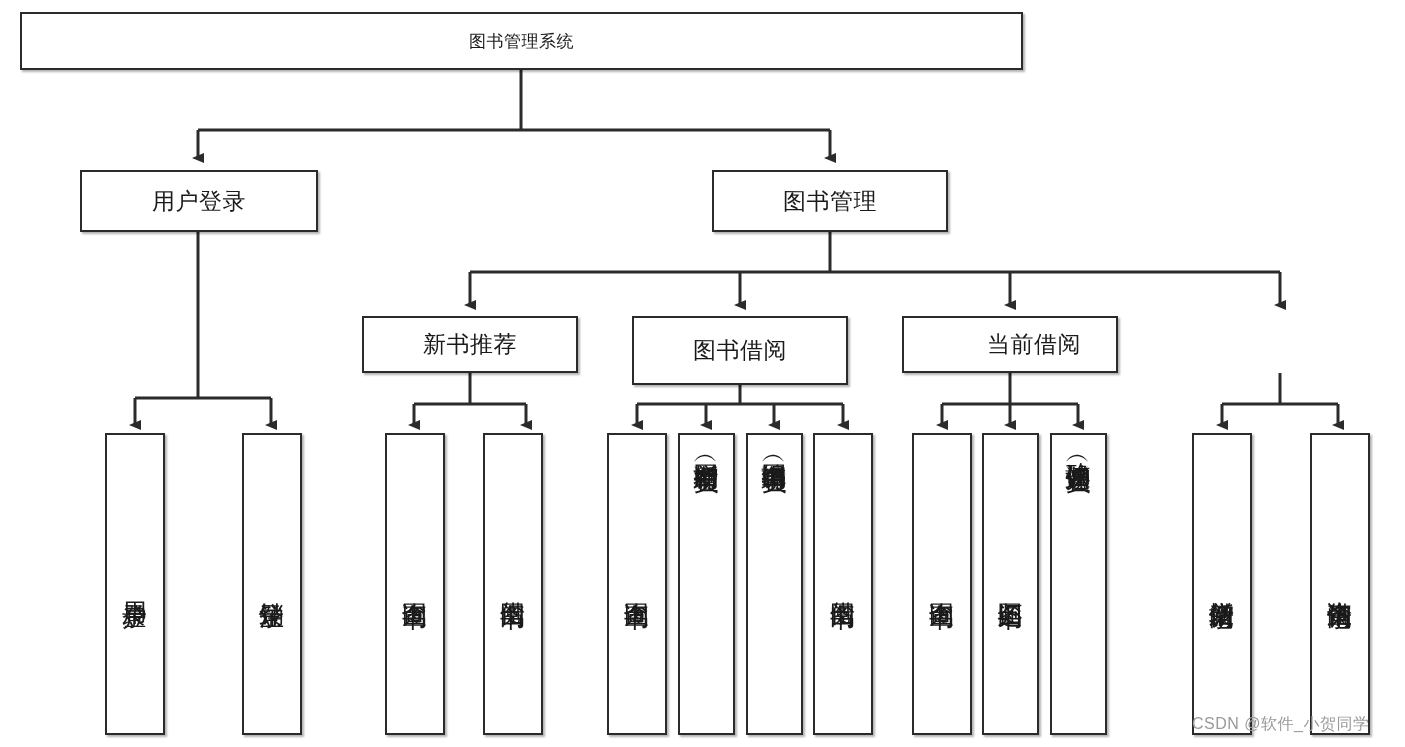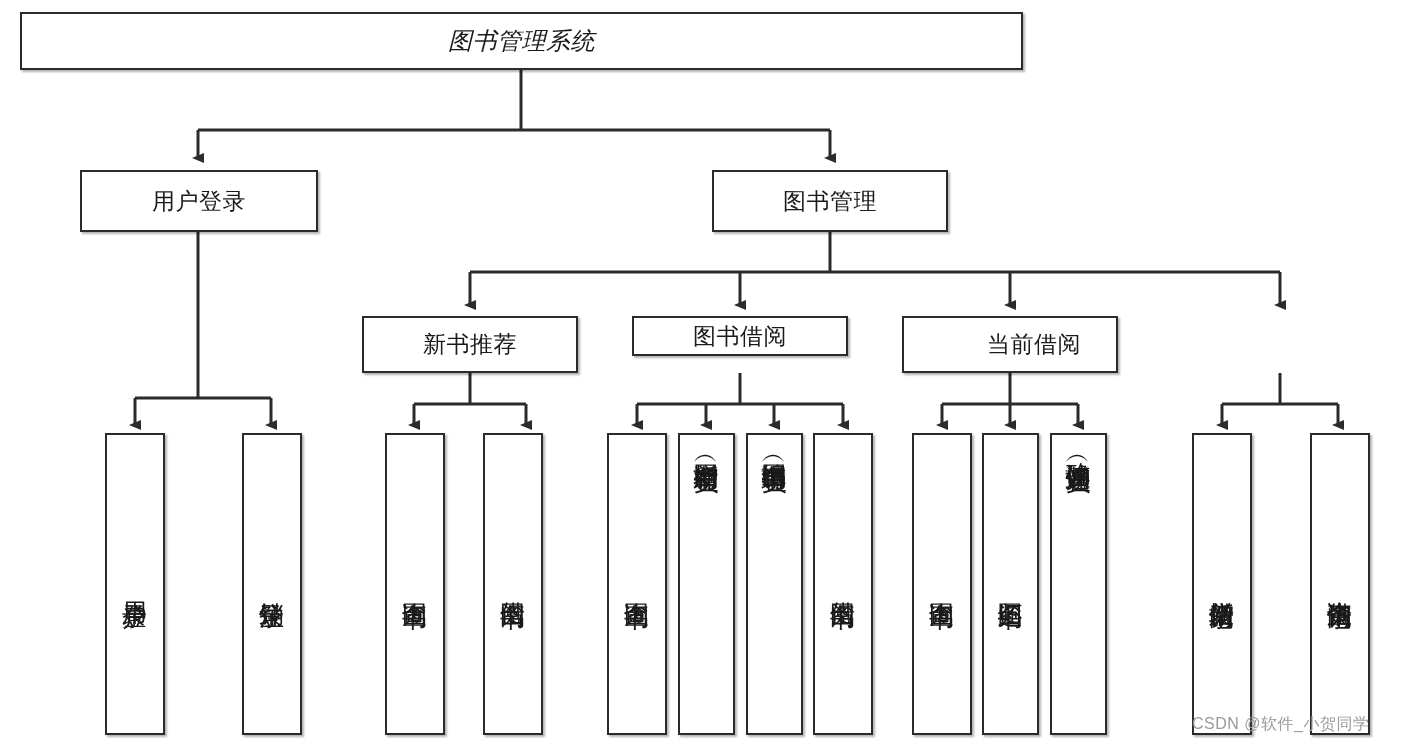--- a/index.html
+++ b/index.html
@@ -34,21 +34,21 @@
     display: flex;
     align-items: center;
     justify-content: center;
     color: #1a1a1a;
   }
   .node-h {
     font-size: 23px;
     letter-spacing: 0.5px;
     white-space: nowrap;
   }
-  .node-root .node-h { font-size: 24px; font-style: italic; }
+  .node-root .node-h { font-size: 17px; }
   .node-v {
     align-items: flex-start;
     padding-top: 8px;
   }
   .node-v .label-v {
     writing-mode: vertical-rl;
     text-orientation: upright;
     font-size: 25px;
     line-height: 1.04;
     letter-spacing: 1px;
@@ -125,21 +125,21 @@
   <div class="node" style="left:80px; top:170px; width:238px; height:62px;">
     <span class="node-h">用户登录</span>
   </div>
   <div class="node" style="left:712px; top:170px; width:236px; height:62px;">
     <span class="node-h">图书管理</span>
   </div>
 
   <div class="node" style="left:362px; top:316px; width:216px; height:57px;">
     <span class="node-h">新书推荐</span>
   </div>
-  <div class="node" style="left:632px; top:316px; width:216px; height:40px;">
+  <div class="node" style="left:632px; top:316px; width:216px; height:69px;">
     <span class="node-h">图书借阅</span>
   </div>
   <div class="node" style="left:902px; top:316px; width:216px; height:57px;padding-left:48px;">
     <span class="node-h">当前借阅</span>
   </div>
 
   <div class="node node-v center-v" style="left:105px; top:433px; width:60px; height:302px;">
     <span class="label-v">用户登录</span>
   </div>
   <div class="node node-v center-v" style="left:242px; top:433px; width:60px; height:302px;">

